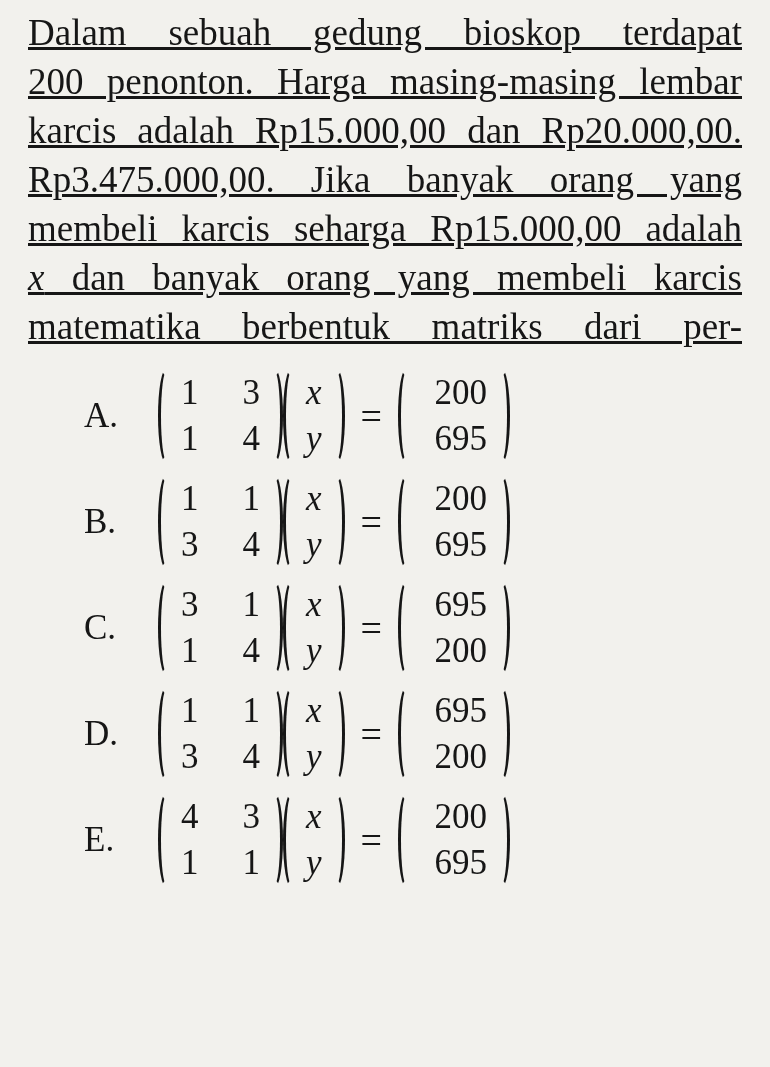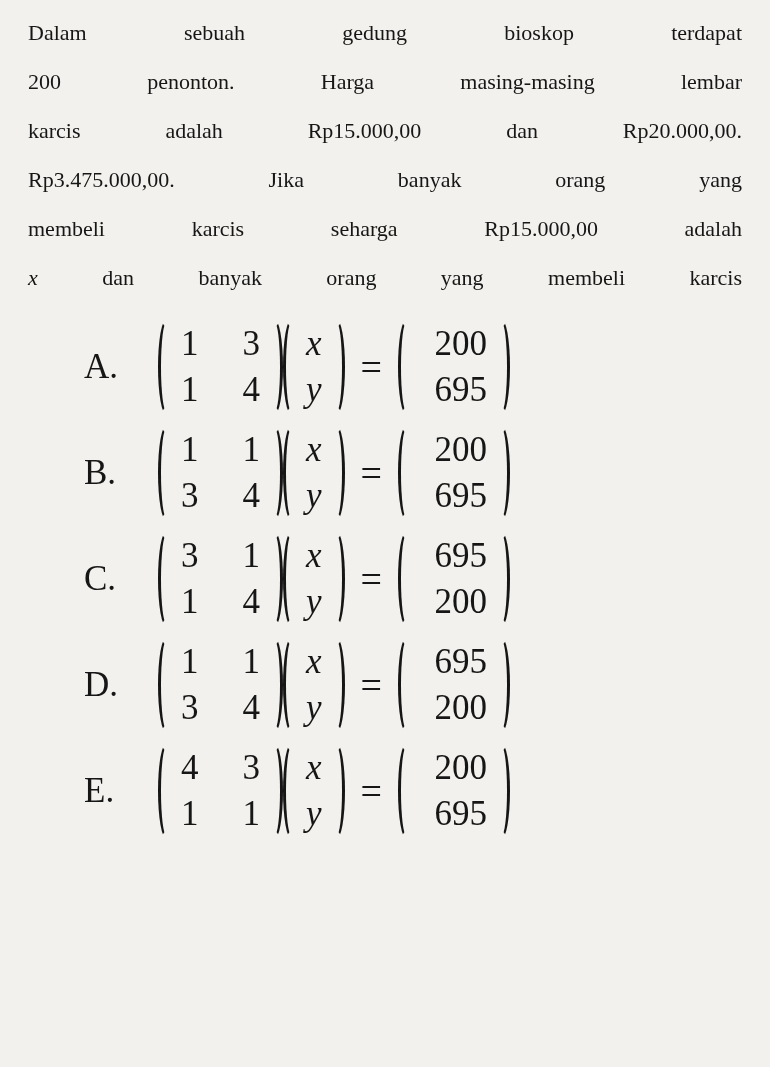--- a/index.html
+++ b/index.html
@@ -19,27 +19,28 @@
   .page {
     width: 770px;
     height: 1067px;
     padding: 8px 28px 0 28px;
   }
   
   .problem {
     width: 714px;
   }
   .line {
-    font-size: 22px;
+    font-size: 37px;
     line-height: 49px;
     height: 49px;
     text-align: justify;
     text-align-last: justify;
     white-space: nowrap;
     overflow: visible;
+    text-decoration: underline;
   }
   .line.last {
     text-align: left;
     text-align-last: left;
   }
   .math-var {
     font-style: italic;
   }
   
   .options {
@@ -110,20 +111,21 @@
 
 <div class="page">
 
   <div class="problem">
     <div class="line"><span>Dalam sebuah gedung bioskop terdapat</span></div>
     <div class="line"><span>200 penonton. Harga masing-masing lembar</span></div>
     <div class="line"><span>karcis adalah Rp15.000,00 dan Rp20.000,00.</span></div>
     <div class="line"><span>Rp3.475.000,00. Jika banyak orang yang</span></div>
     <div class="line"><span>membeli karcis seharga Rp15.000,00 adalah</span></div>
     <div class="line"><span class="math-var">x</span><span> dan banyak orang yang membeli karcis</span></div>
+    <div class="line"><span>matematika berbentuk matriks dari per-</span></div>
   </div>
 
   <div class="options">
 
     <div class="option">
       <span class="opt-label">A.</span>
       <span class="mat">
         <span class="paren pl"></span>
         <span class="cells two-col">
           <span class="cell">1</span>

